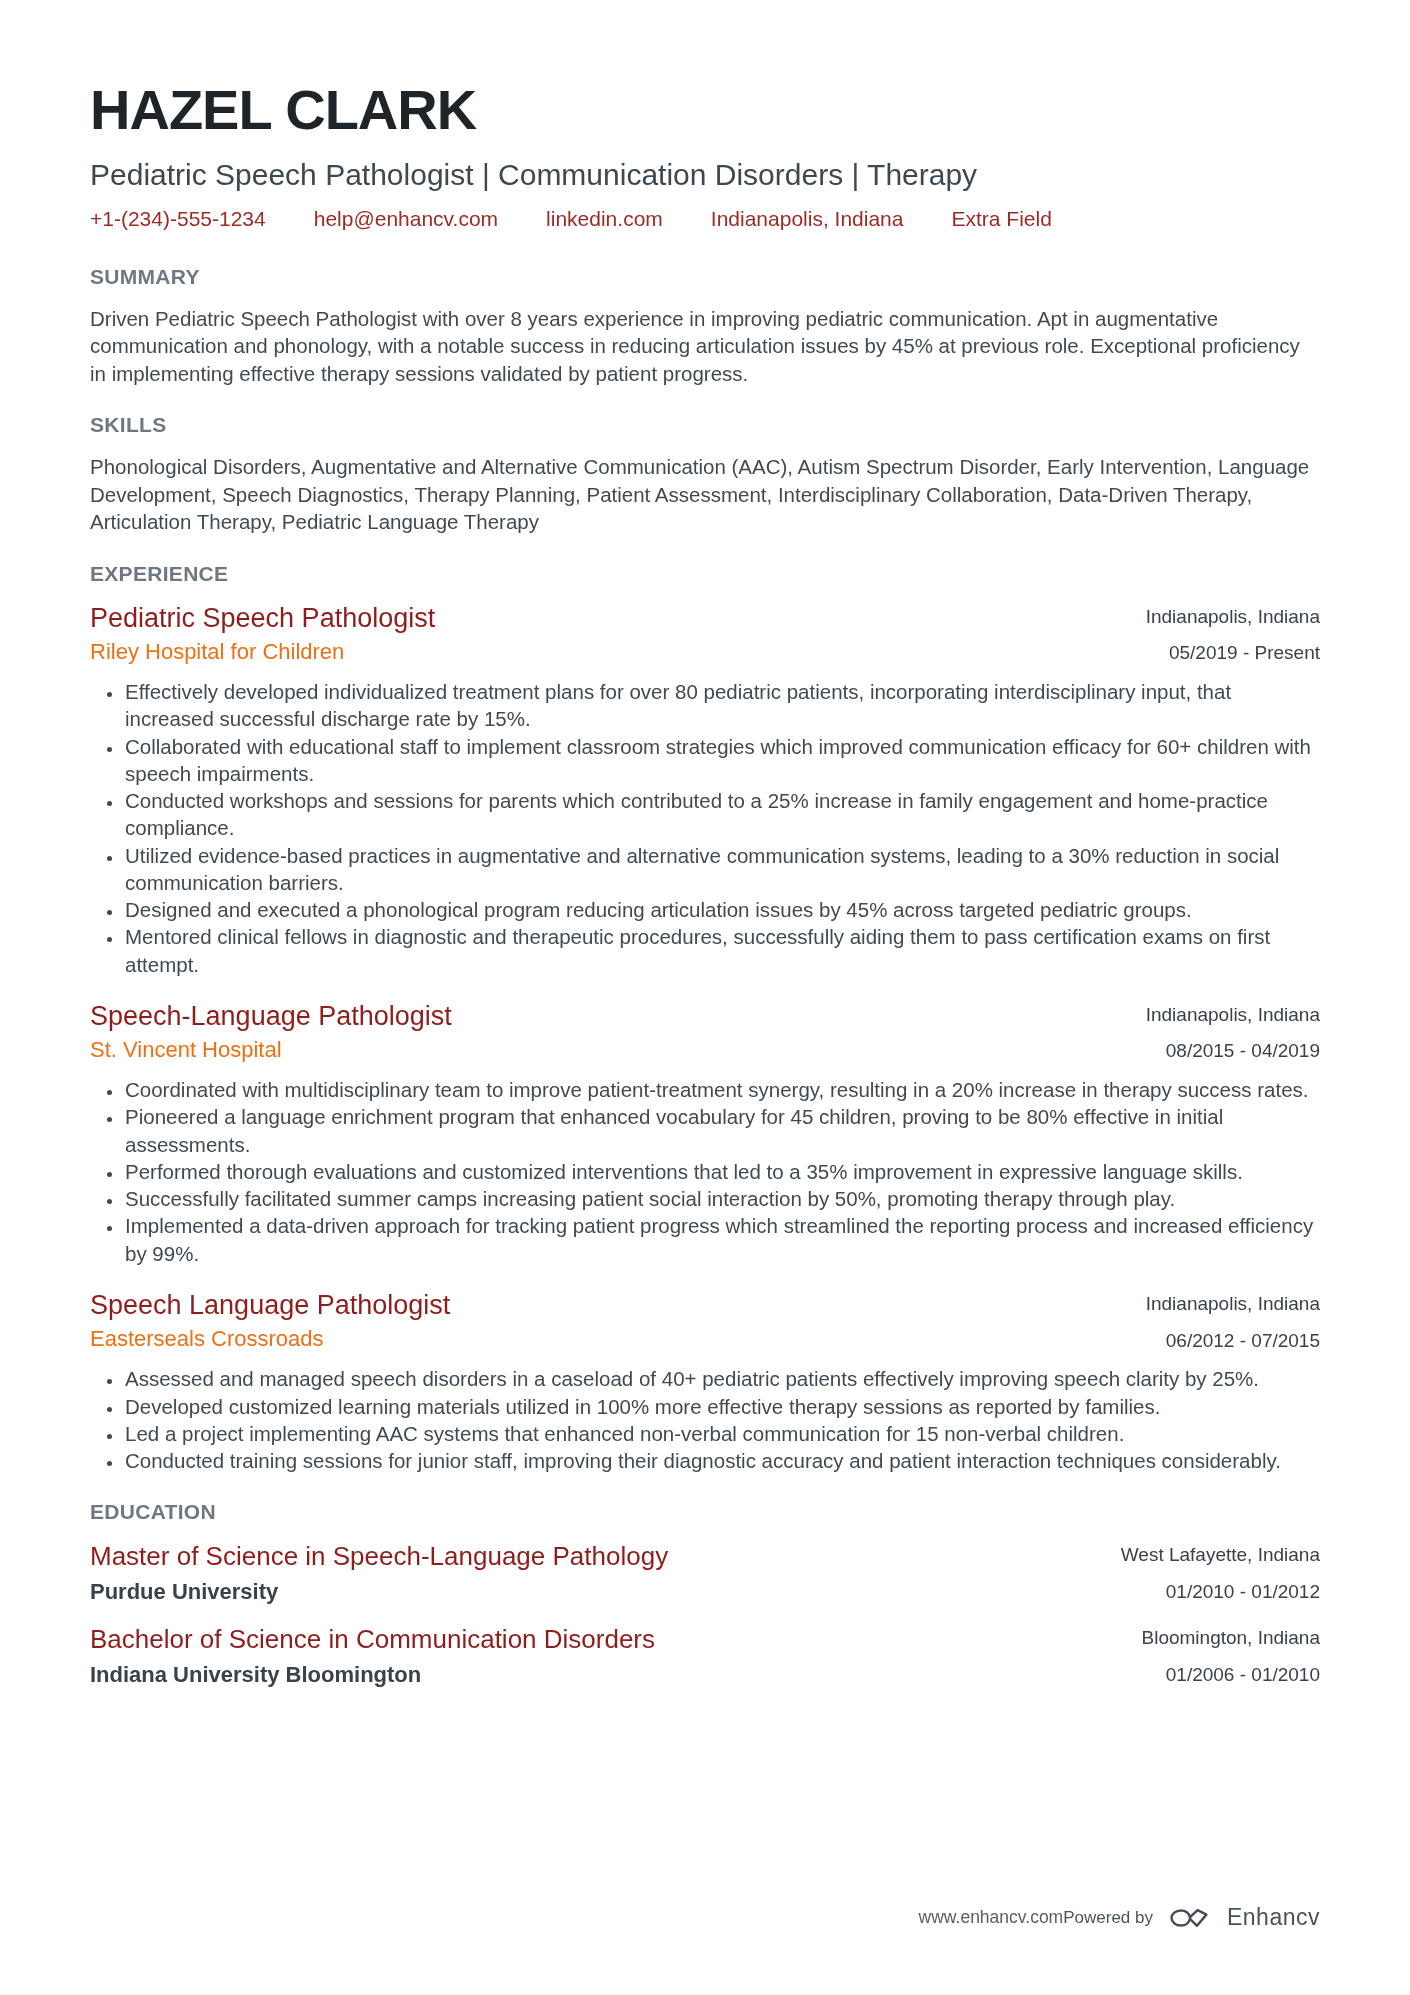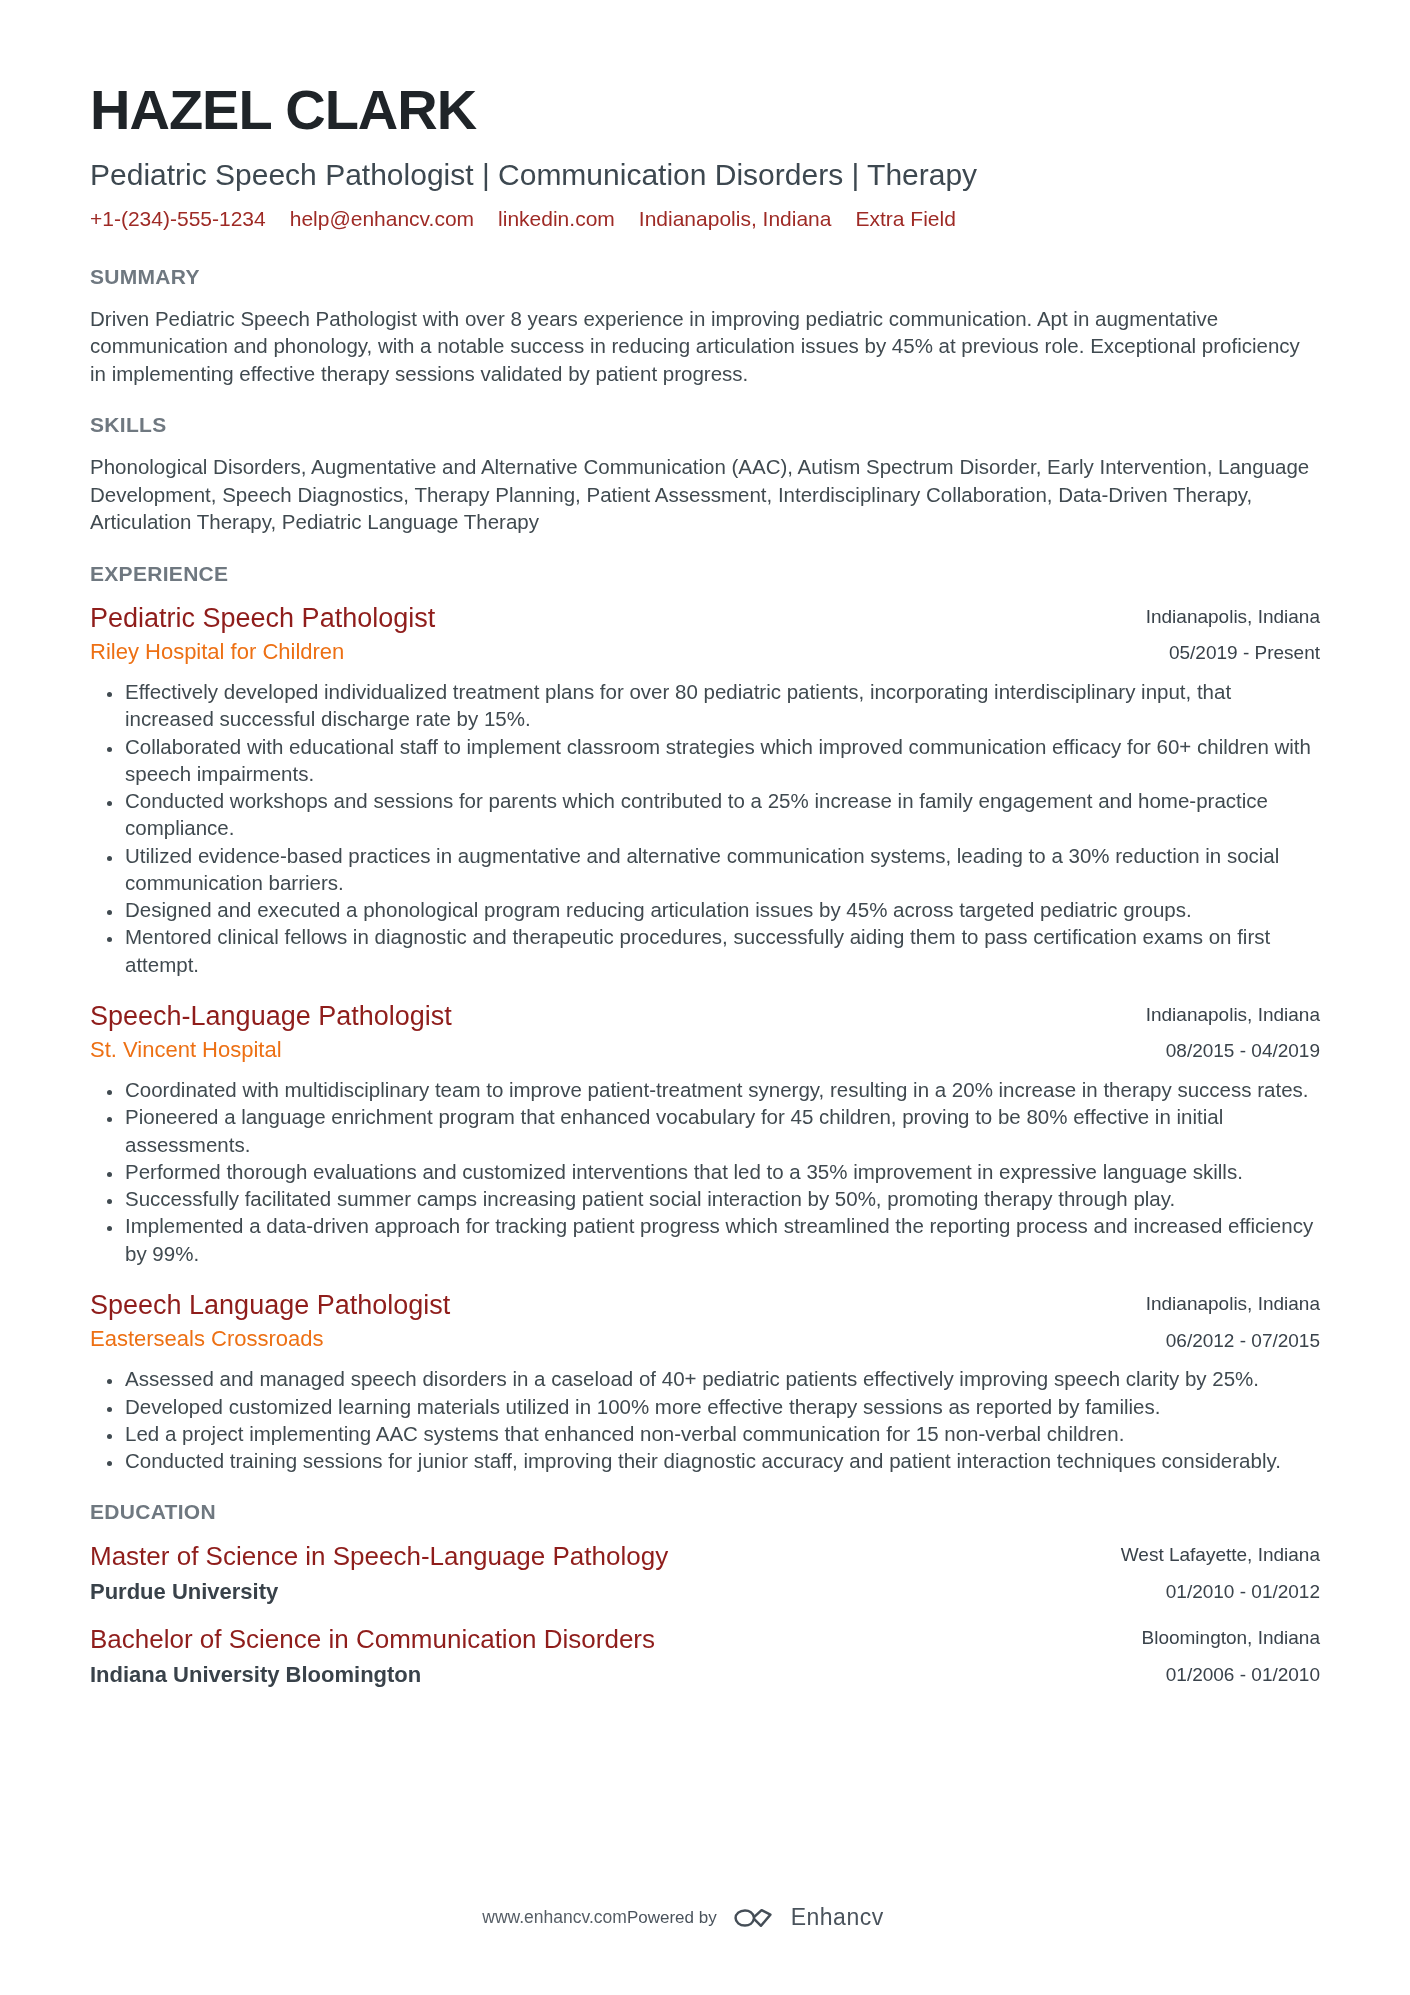--- a/index.html
+++ b/index.html
@@ -35,20 +35,21 @@
   }
   .contact-row {
     display: flex;
     flex-wrap: wrap;
     column-gap: 24px;
     row-gap: 4px;
     font-size: 21px;
     color: #9e2a25;
     line-height: 1.35;
     margin-bottom: 32px;
+    gap: 48px;
   }
   .contact-row a {
     color: #9e2a25;
     text-decoration: none;
   }
 
   
   .section { margin-top: 0; }
   .section + .section { margin-top: 26px; }
   .section-heading {
@@ -126,21 +127,21 @@
     line-height: 1.25;
   }
 
   
   .footer {
     position: absolute;
     left: 46px;
     right: 90px;
     bottom: 64px;
     display: flex;
-    justify-content: center;
+    justify-content: flex-end;
     align-items: center;
   }
   .footer-site {
     font-size: 17.5px;
     color: #565e66;
     text-decoration: none;
   }
   .footer-brand {
     display: flex;
     align-items: center;

